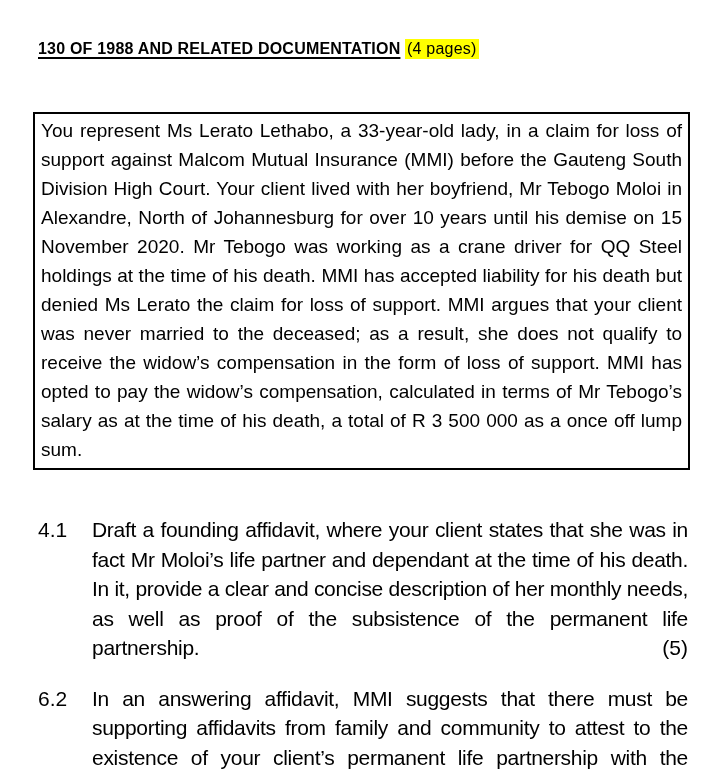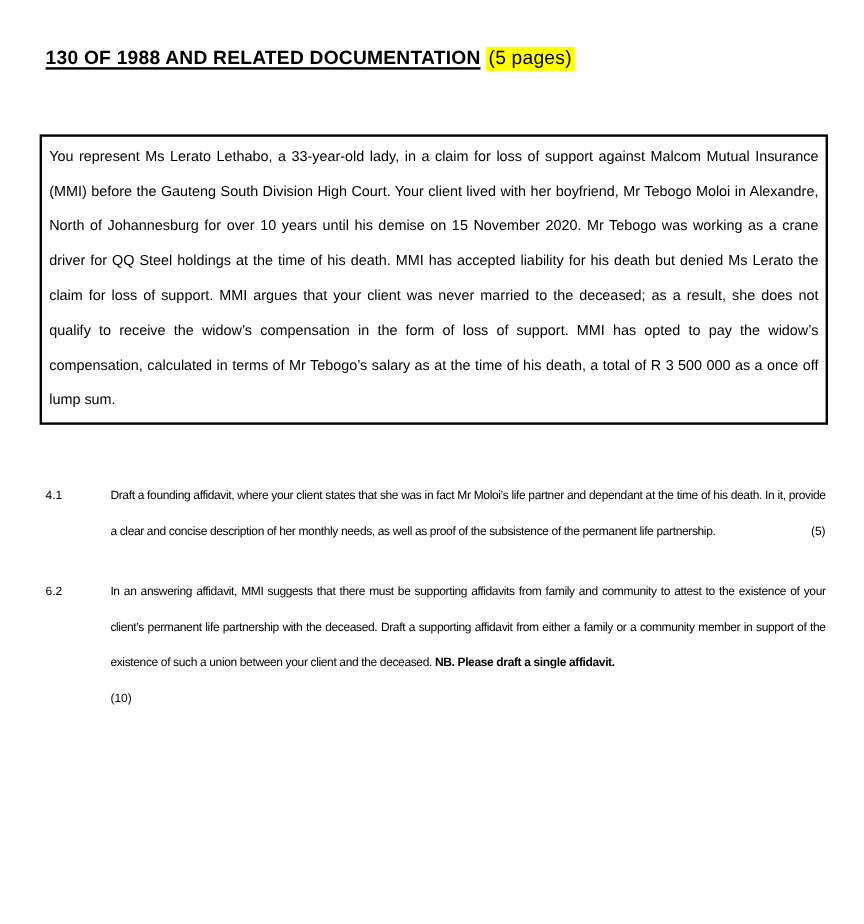--- a/index.html
+++ b/index.html
@@ -39,32 +39,32 @@
     font-weight: normal;
     background: #ffff00;
     padding: 1px 3px 2px 2px;
   }
 
   
   .scenario-box {
     margin: 48px 30px 0 33px;
     border: 2px solid #000;
     padding: 2px 6px 4px 6px;
-    font-size: 12px;
+    font-size: 19px;
     line-height: 29px;
     text-align: justify;
     color: #000;
   }
 
   
   .q-item {
     position: relative;
     margin: 45px 32px 0 38px;
     padding-left: 54px;
-    font-size: 10px;
+    font-size: 21px;
     line-height: 29.5px;
     color: #000;
   }
   .q-item .q-number {
     position: absolute;
     left: 0;
     top: 0;
   }
   .q-item .q-text {
     text-align: justify;
@@ -89,21 +89,21 @@
     margin-top: 21px;
   }
 </style>
 </head>
 <body>
 
 <div class="page">
 
   <div class="heading">
     <br>
-    <span class="u">130 OF 1988 AND RELATED DOCUMENTATION</span><span>&nbsp;</span><span class="pages-note">(5 pages)</span>
+    <span class="u">130 OF 1988 AND RELATED DOCUMENTATION</span><span>&nbsp;</span><span class="pages-note">(4 pages)</span>
   </div>
 
   <div class="scenario-box">
     <span>You represent Ms Lerato Lethabo, a 33-year-old lady, in a claim for loss of support against Malcom Mutual Insurance (MMI) before the Gauteng South Division High Court. Your client lived with her boyfriend, Mr Tebogo Moloi in Alexandre, North of Johannesburg for over 10 years until his demise on 15 November 2020. Mr Tebogo was working as a crane driver for QQ Steel holdings at the time of his death. MMI has accepted liability for his death but denied Ms Lerato the claim for loss of support. MMI argues that your client was never married to the deceased; as a result, she does not qualify to receive the widow’s compensation in the form of loss of support. MMI has opted to pay the widow’s compensation, calculated in terms of Mr Tebogo’s salary as at the time of his death, a total of R 3 500 000 as a once off lump sum.</span>
   </div>
 
   <div class="q-item">
     <span class="q-number">4.1</span>
     <div class="q-text">
       <span>Draft a founding affidavit, where your client states that she was in fact Mr Moloi’s life partner and dependant at the time of his death. In it, provide a clear and concise description of her monthly needs, as well as proof of the subsistence of the permanent life partnership.</span><span class="marks-inline">(5)</span>

